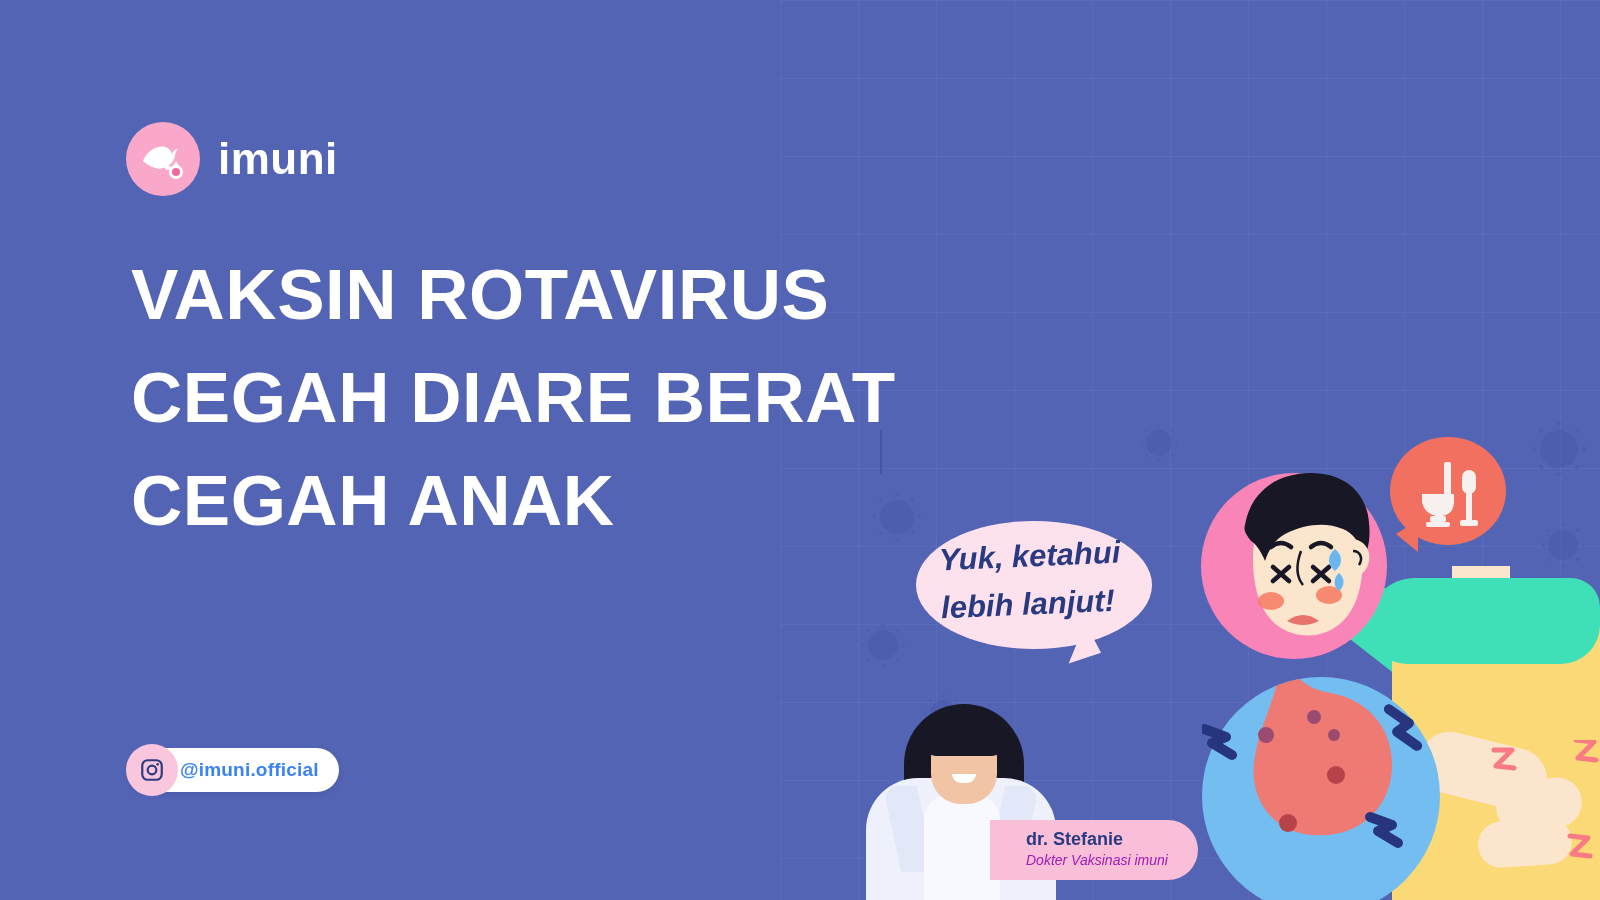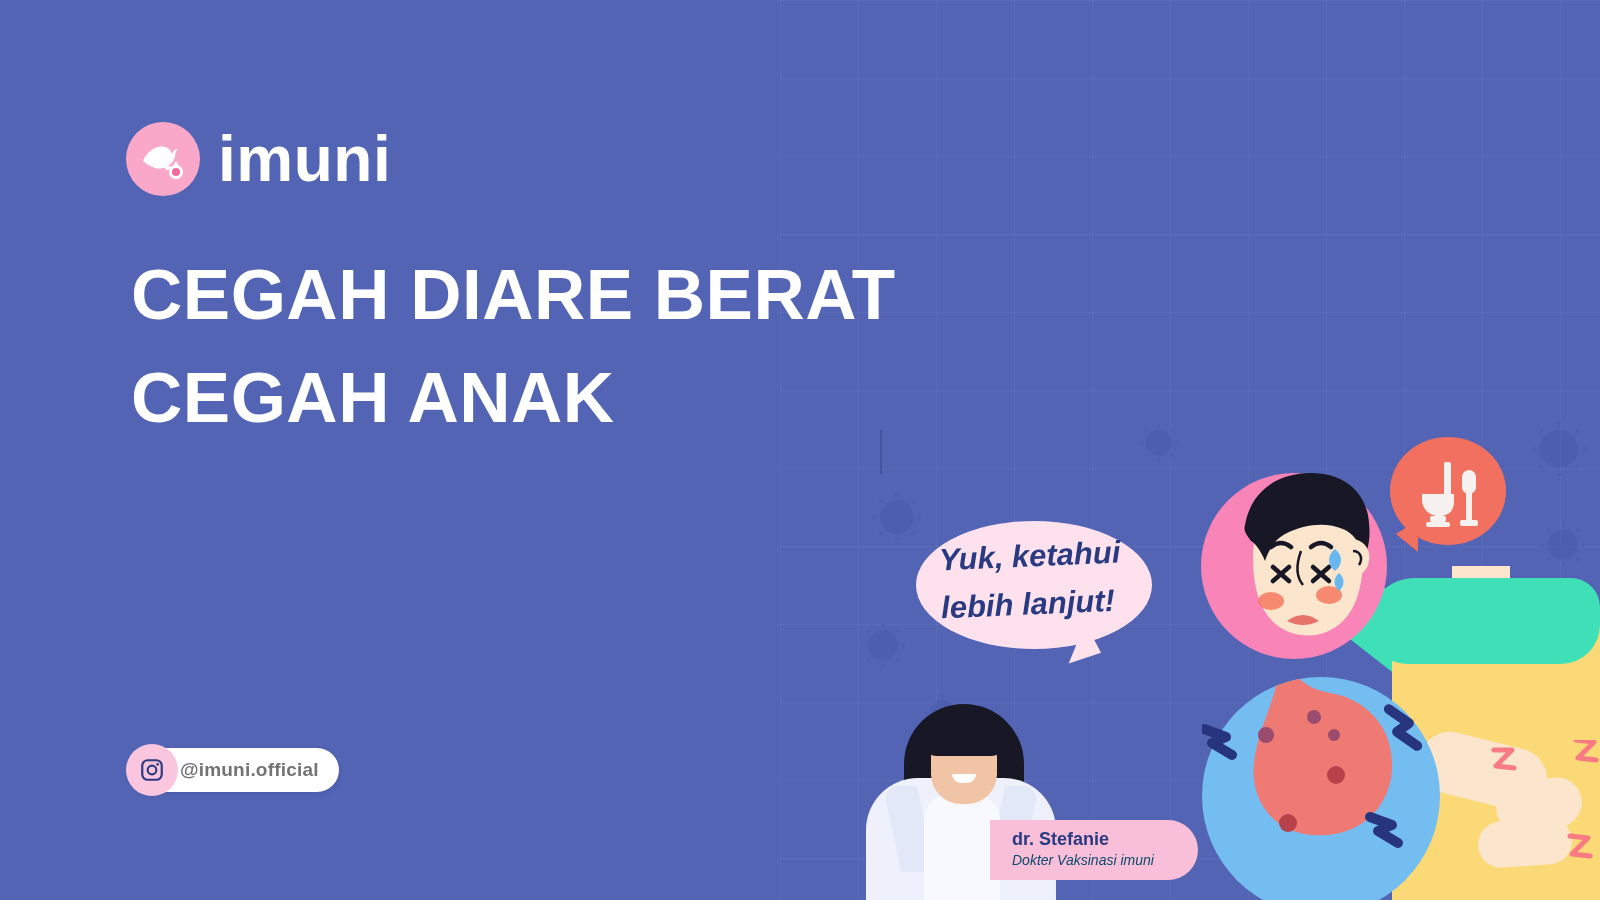--- a/index.html
+++ b/index.html
@@ -74,21 +74,21 @@
   .logo-mark {
     width: 74px; height: 74px;
     border-radius: 50%;
     background: #f9a8c9;
     display: flex;
     align-items: center;
     justify-content: center;
   }
   .logo-text {
     color: #ffffff;
-    font-size: 64px;
+    font-size: 44px;
     font-weight: bold;
     letter-spacing: 0.5px;
     line-height: 1;
   }
 
   
   .headline {
     position: absolute;
     left: 131px; top: 243px;
     width: 800px;
@@ -125,21 +125,21 @@
     position: absolute;
     left: -2px; top: -4px;
     width: 52px; height: 52px;
     border-radius: 50%;
     background: #f9c6dd;
     display: flex;
     align-items: center;
     justify-content: center;
   }
   .pill-label {
-    color: #737373;
+    color: #3b82f6;
     font-size: 19px;
     font-weight: bold;
     letter-spacing: .2px;
     white-space: nowrap;
   }
 
   
   .speech {
     position: absolute;
     left: 916px; top: 521px;
@@ -226,31 +226,31 @@
   .doctor-lapel-l { left: 36px; transform: skewX(12deg); border-radius: 16px 0 0 0; }
   .doctor-lapel-r { left: 140px; transform: skewX(-12deg); border-radius: 0 16px 0 0; }
 
   
   .namecard {
     position: absolute;
     left: 990px; top: 820px;
     width: 208px; height: 60px;
     background: #f9bfd8;
     border-radius: 0 30px 30px 0;
-    padding: 8px 0 0 22px;
+    padding: 8px 0 0 36px;
     box-sizing: border-box;
   }
   .namecard-name {
     color: #2a3a80;
     font-size: 18px;
     font-weight: bold;
     line-height: 22px;
   }
   .namecard-role {
-    color: #0c4a6e;
+    color: #a21caf;
     font-size: 14px;
     font-style: italic;
     line-height: 20px;
   }
 
   
   .illus { position: absolute; left: 0; top: 0; width: 1600px; height: 900px; pointer-events: none; }
   .kid-head-circle {
     position: absolute;
     left: 1201px; top: 473px;
@@ -347,20 +347,21 @@
         <path d="M30 32c3 3 6 4 9 4-2 3-6 4-9 2z" fill="#ffffff"></path>
         <circle cx="41" cy="41" r="7" fill="#ffffff"></circle>
         <path d="M41 30c3 5 5 8 5 10a5 5 0 0 1-10 0c0-2 2-5 5-10z" fill="#ffffff"></path>
         <circle cx="41" cy="41" r="4" fill="#f06aa0"></circle>
       </svg>
     </div>
     <div class="logo-text">imuni</div>
   </div>
 
   <div class="headline">
+    <div class="headline-line">VAKSIN ROTAVIRUS</div>
     <div class="headline-line">CEGAH DIARE BERAT</div>
     <div class="headline-line">CEGAH ANAK</div>
   </div>
 
   <div class="contact-row">
 
     <div class="pill">
       <span class="pill-icon">
         <svg width="26" height="26" viewBox="0 0 24 24" fill="none" stroke="#2c3a7e" stroke-width="2">
           <rect x="3" y="3" width="18" height="18" rx="5"></rect>

